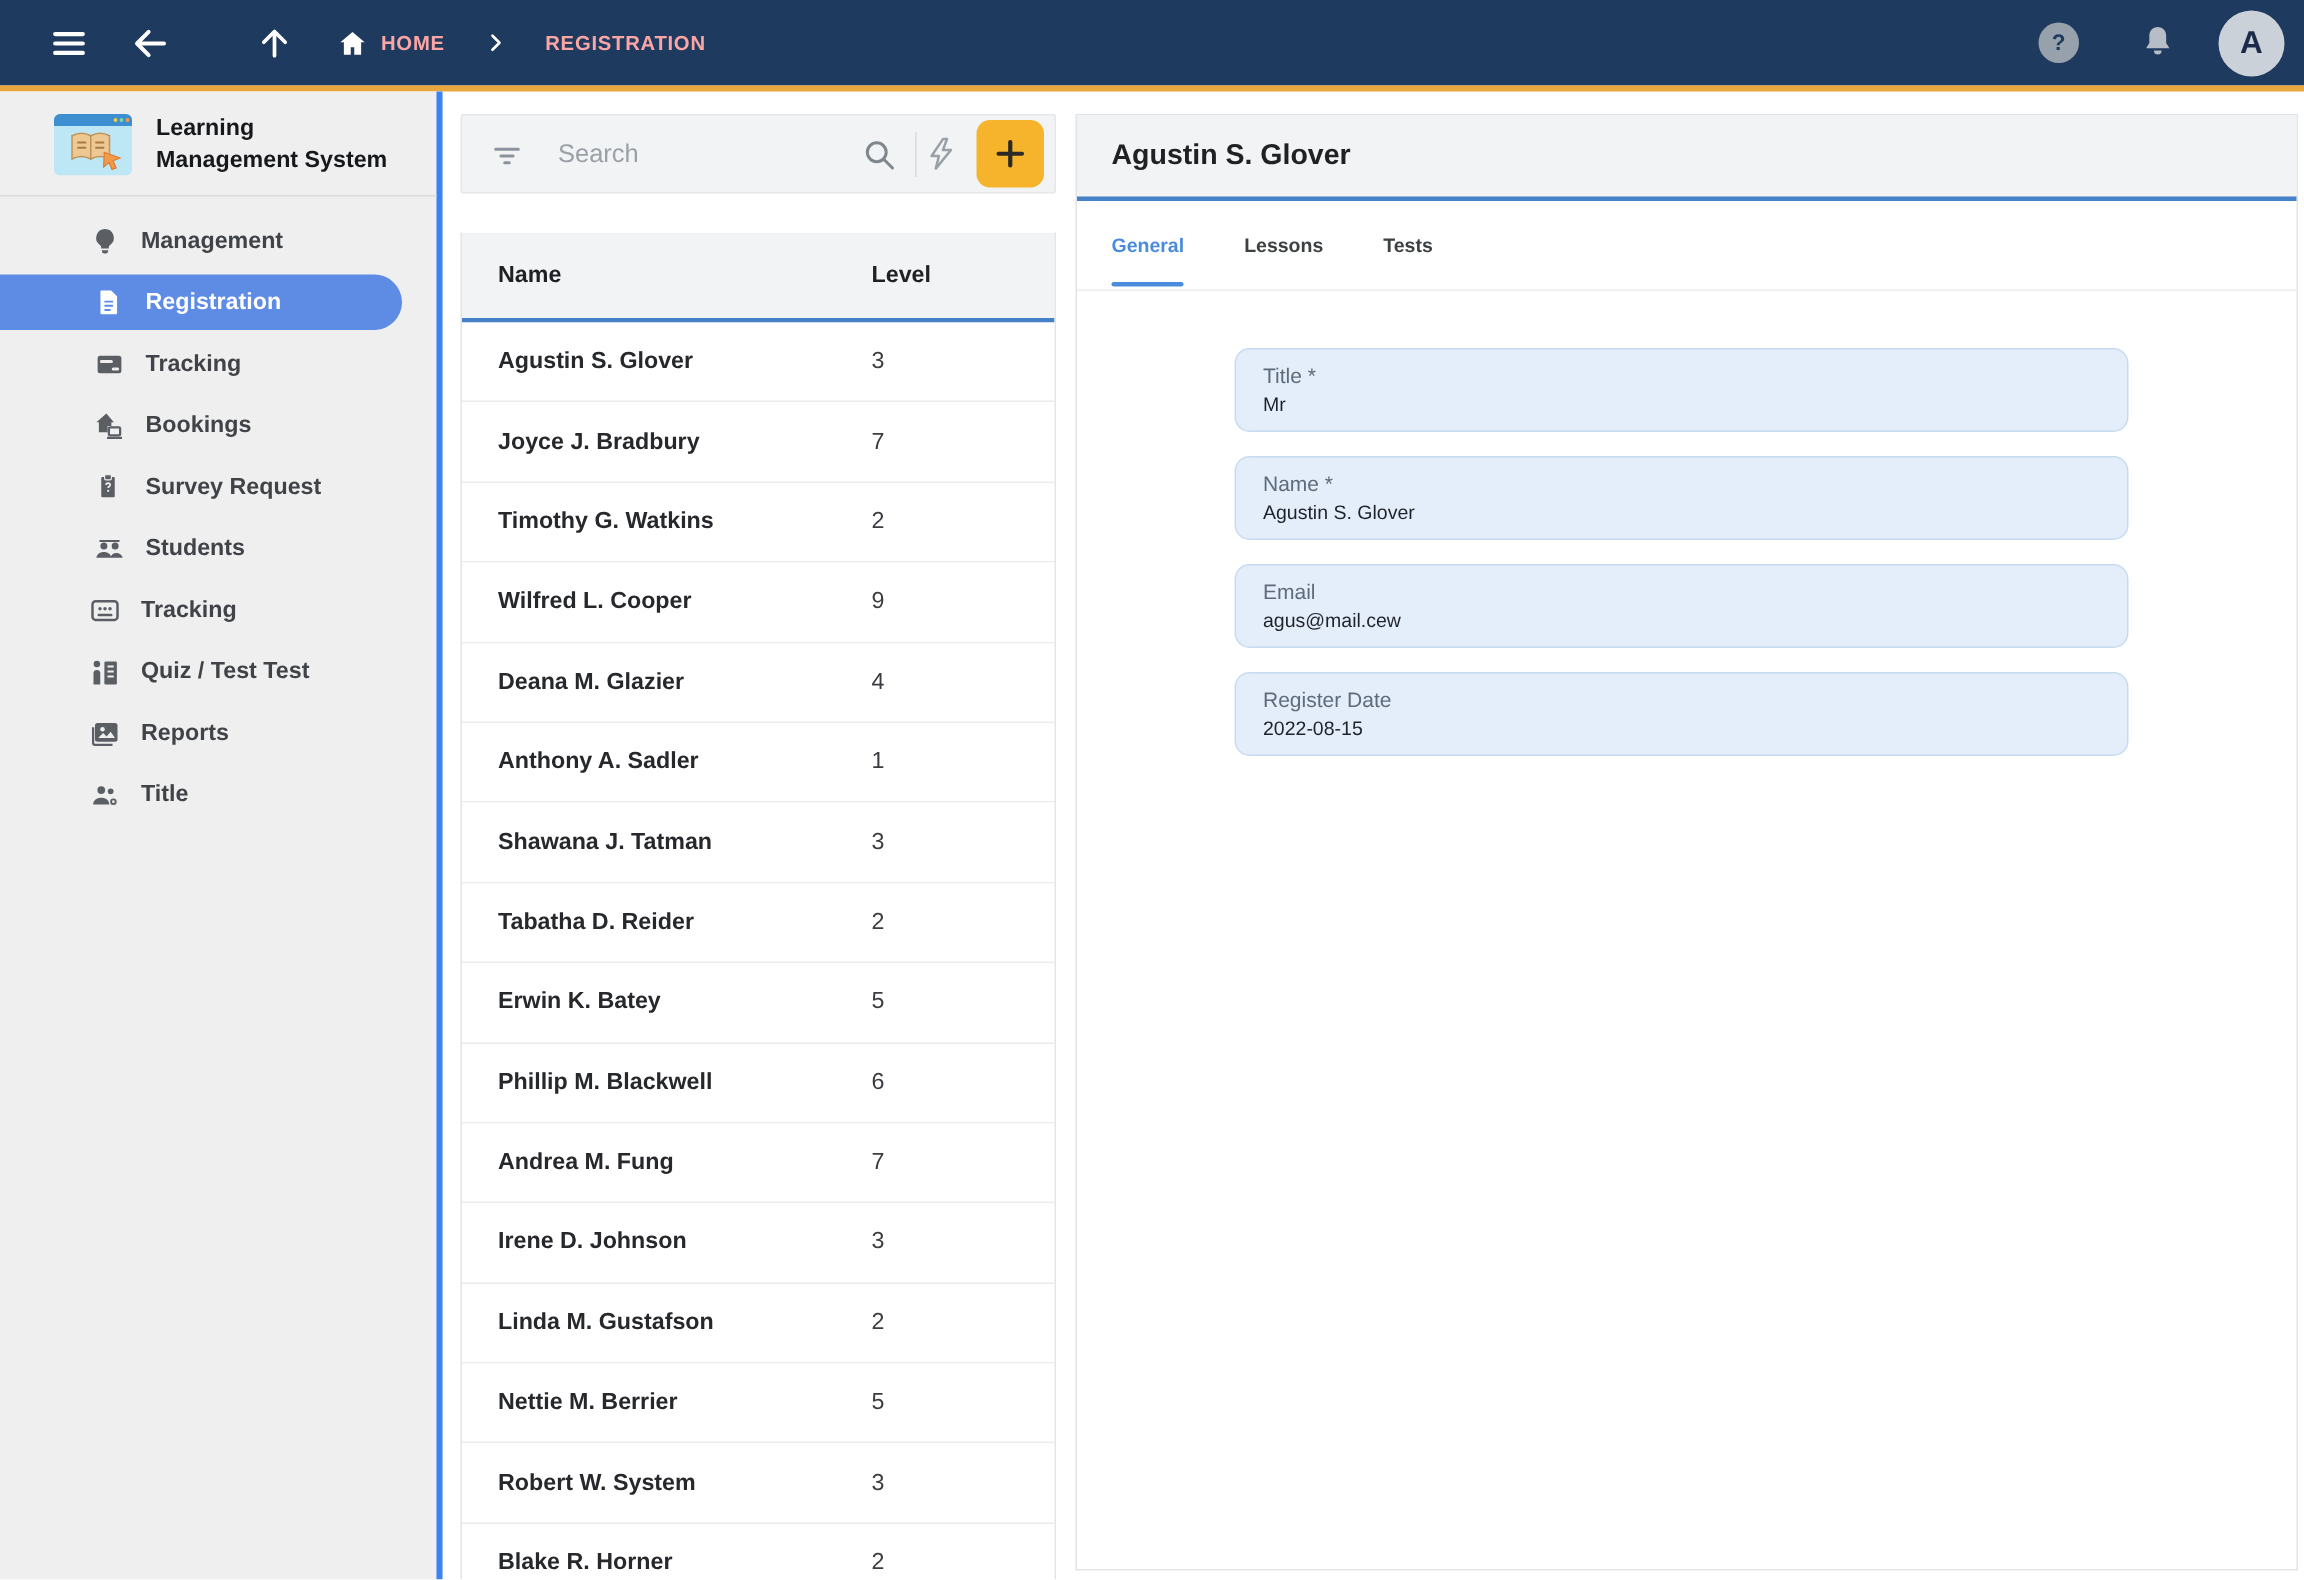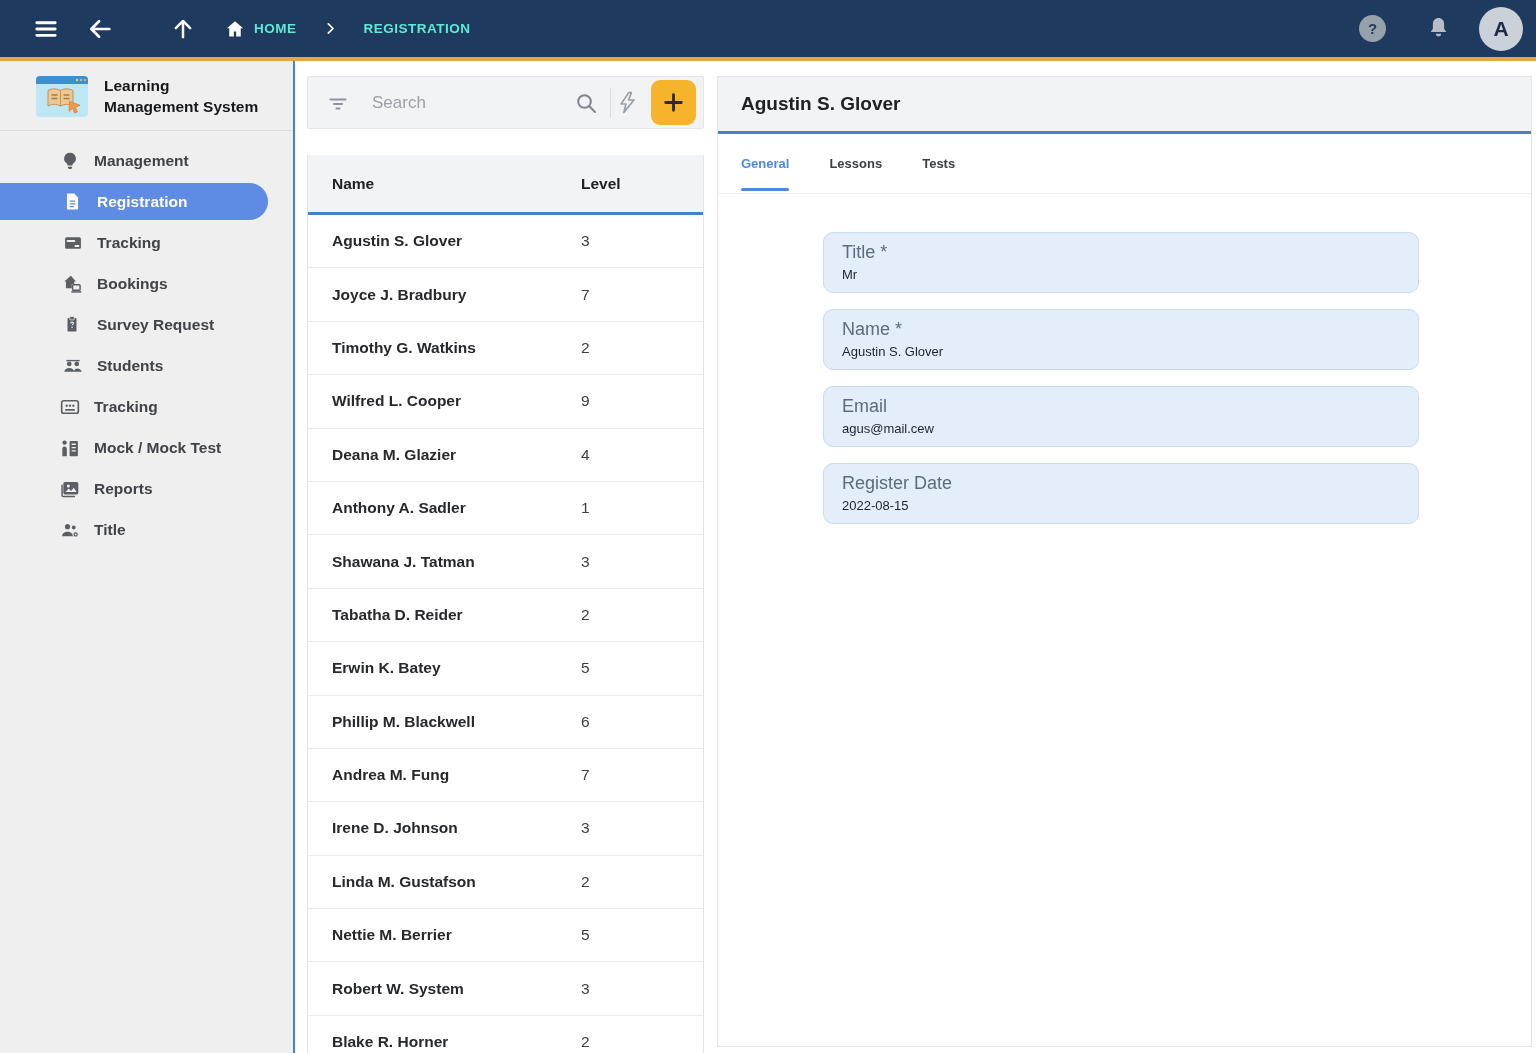--- a/index.html
+++ b/index.html
@@ -2,33 +2,33 @@
 <html><head>
 <meta charset="utf-8">
 <style>
   * { margin:0; padding:0; box-sizing:border-box; }
   html,body { width:1536px; height:1053px; overflow:hidden; background:#fff;
               font-family:"Liberation Sans", sans-serif; }
 
   
   .navbar { height:57px; background:#1E3A5F; display:flex; align-items:center; color:#fff; }
   .nav-btn { background:none; border:none; display:flex; align-items:center; justify-content:center; cursor:pointer; padding:0; }
-  .crumb { font-size:13.5px; font-weight:700; letter-spacing:.5px; color:#5eead4; }
+  .crumb { font-size:13.5px; font-weight:700; letter-spacing:.5px; color:#fca5a5; }
   .nav-right { margin-left:auto; display:flex; align-items:center; margin-right:13px; }
   .help-circle { width:27px; height:27px; border-radius:50%; background:#97A1AC; color:#1E3A5F;
                  font-size:15px; font-weight:700; display:flex; align-items:center; justify-content:center; cursor:pointer; border:none;}
   .avatar { width:44px; height:44px; border-radius:50%; background:#CBD1D8; color:#1C2B49;
             font-size:21px; font-weight:700; display:flex; align-items:center; justify-content:center; cursor:pointer; border:none;}
   .accent-line { height:4px; background:#E9A63C; }
 
   
   .shell { display:flex; height:992px; }
 
   
-  .sidebar { width:295px; flex-shrink:0; background:#EFEFEF; border-right:2px solid #3b82f6; }
+  .sidebar { width:295px; flex-shrink:0; background:#EFEFEF; border-right:4px solid #3b82f6; }
   .logo-row { display:flex; align-items:center; padding:15px 16px 13px 36px; }
   .logo-text { margin-left:16px; font-size:15.5px; font-weight:700; color:#16181B; line-height:1.32; }
   .sidebar-divider { border-bottom:1px solid #DBDBDB; }
   .nav-list { padding-top:9px; list-style:none; }
   .nav-item { display:flex; align-items:center; height:41px; font-size:15.5px; font-weight:600;
               color:#404347; cursor:pointer; }
   .nav-item .ico { width:20px; height:20px; color:#5B5F64; display:flex; flex-shrink:0; }
   .nav-item .label { margin-left:14px; white-space:nowrap; }
   .lvl0 { padding-left:60px; }
   .lvl1 { padding-left:63px; }
@@ -70,21 +70,21 @@
   .tabs { height:60px; display:flex; align-items:stretch; padding-left:23px;
           border-bottom:1px solid #EDEEF0; flex-shrink:0; }
   .tab { display:flex; align-items:center; margin-right:40px; font-size:13px; font-weight:600;
          color:#3C4043; position:relative; cursor:pointer; background:none; border:none; font-family:inherit; }
   .tab.active { color:#4A8CDB; }
   .tab.active::after { content:""; position:absolute; left:0; right:0; bottom:2px; height:3px;
                        background:#4A8CDB; border-radius:2px; }
   .form { padding:38px 0 0 105px; }
   .field { width:596px; background:#E4EEFA; border:1px solid #C7DCEF; border-radius:10px;
            padding:9px 18px 10px; margin-bottom:16px; cursor:text; }
-  .field-label { font-size:18px; color:#5E6B7A; margin-bottom:4px; }
+  .field-label { font-size:14px; color:#5E6B7A; margin-bottom:4px; }
   .field-value { font-size:13px; color:#1E222A; }
 </style>
 </head>
 <body>
 
 <header class="navbar">
   <button class="nav-btn" style="margin-left:33px">
     <span style="display:flex">
       <svg width="26" height="26" viewBox="0 0 24 24">
           <path d="M3.5 6.2h17M3.5 12h17M3.5 17.8h17" stroke="#fff" stroke-width="2.6" stroke-linecap="round"></path>
@@ -237,21 +237,21 @@
       </li>
       <li class="nav-item lvl0">
         <span class="ico">
           <svg viewBox="0 0 24 24" width="20" height="20">
               <circle cx="5.5" cy="5.5" r="2.6" fill="currentColor"></circle>
               <path d="M2.8 22v-9a2.7 2.7 0 0 1 5.4 0v9z" fill="currentColor"></path>
               <rect x="11.5" y="3.5" width="10" height="18.5" rx="1" fill="currentColor"></rect>
               <path d="M14 7.5h5M14 11.5h5M14 15.5h5" stroke="#EFEFEF" stroke-width="1.6"></path>
             </svg>
         </span>
-        <span class="label">Mock / Mock Test</span>
+        <span class="label">Quiz / Test Test</span>
       </li>
       <li class="nav-item lvl0">
         <span class="ico">
           <svg viewBox="0 0 24 24" width="20" height="20">
               <rect x="4" y="3.5" width="18" height="15" rx="2" fill="currentColor"></rect>
               <circle cx="10" cy="8.5" r="1.8" fill="#EFEFEF"></circle>
               <path d="M6.5 15.5l4-4 2.8 2.8 3.2-3.8 3.5 5z" fill="#EFEFEF"></path>
               <path d="M2.5 7v12.5A1.5 1.5 0 0 0 4 21h14" stroke="currentColor" stroke-width="1.8" fill="none"></path>
             </svg>
         </span>

